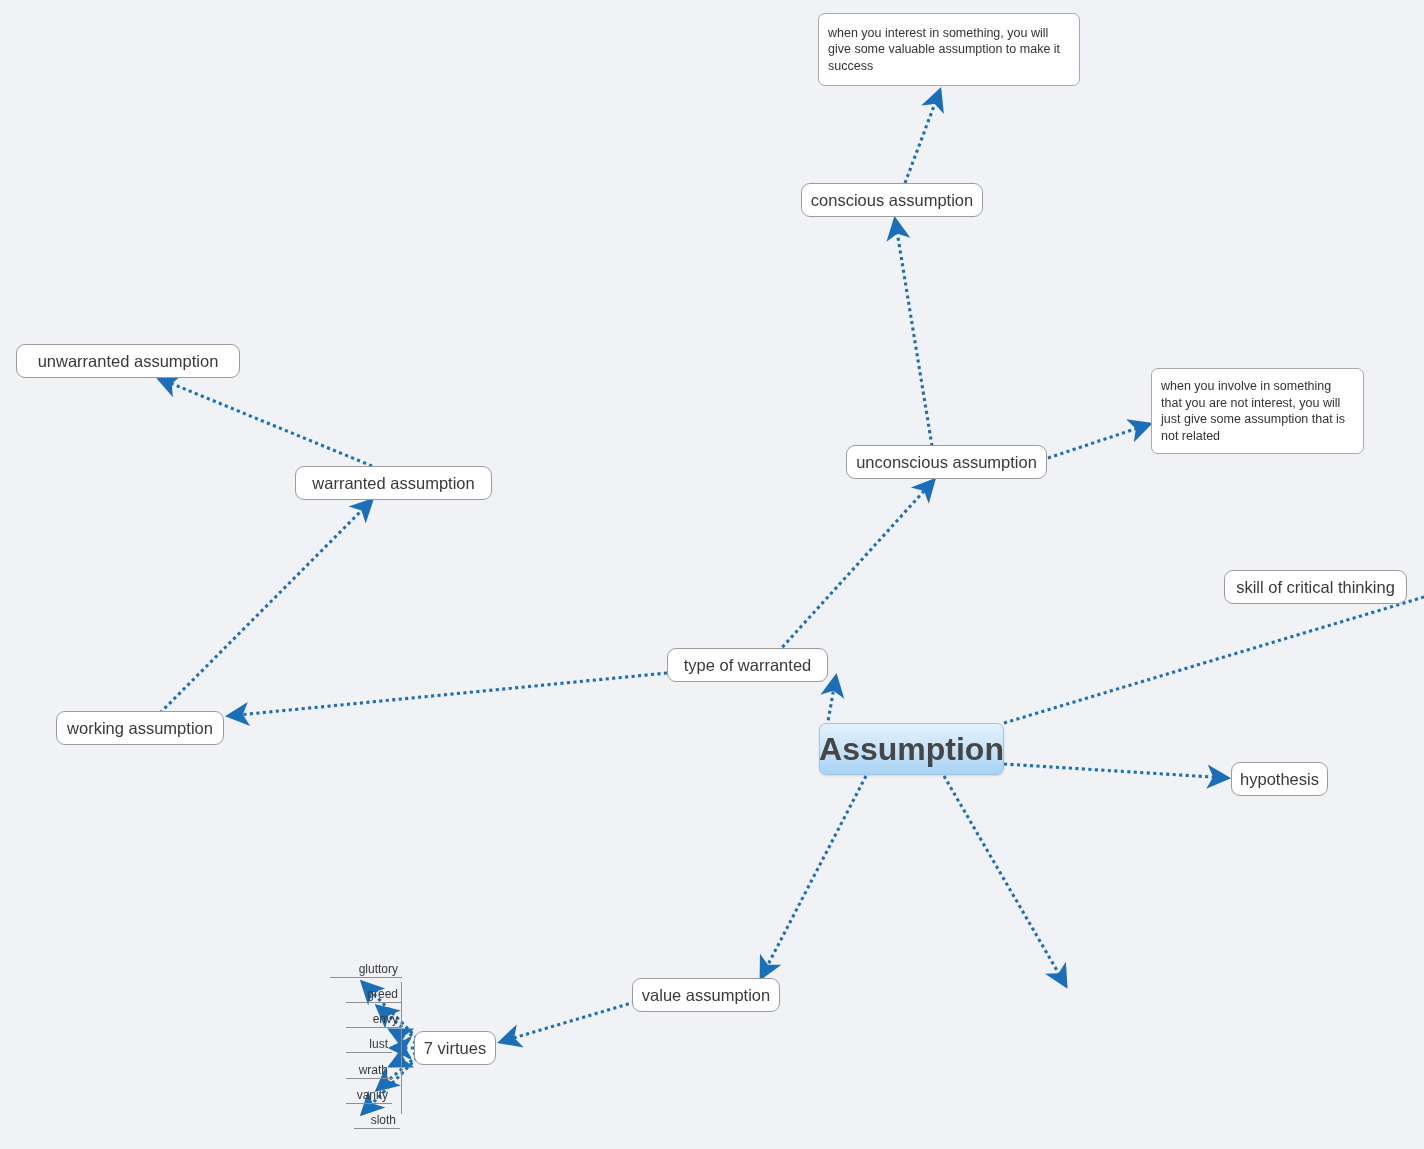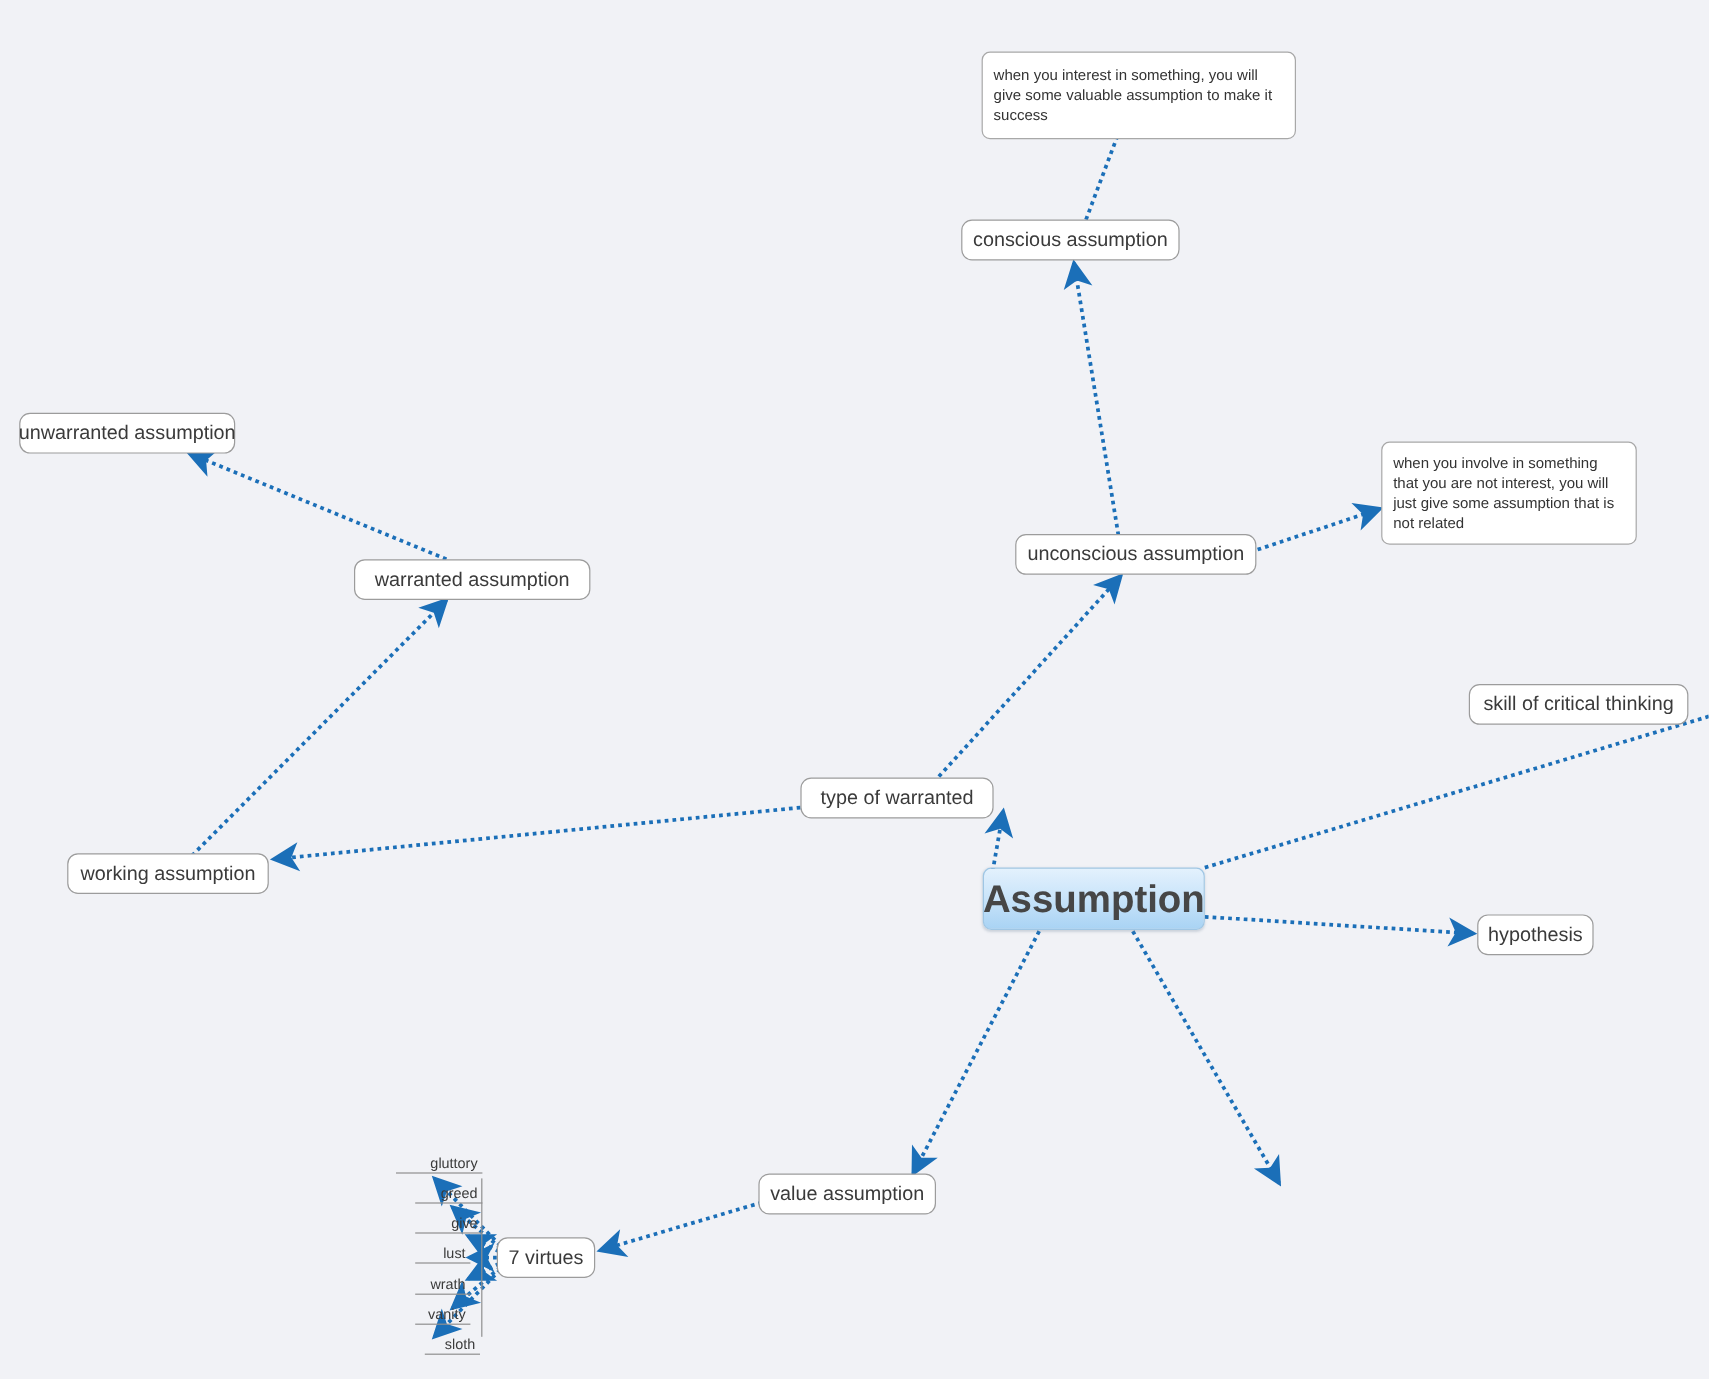--- a/index.html
+++ b/index.html
@@ -123,41 +123,41 @@
       <line x1="414" y1="1048" x2="391" y2="1048"></line>
 
       <line x1="416" y1="1053" x2="390" y2="1066"></line>
 
       <line x1="417" y1="1056" x2="377" y2="1090"></line>
 
       <line x1="417" y1="1058" x2="362" y2="1114"></line>
     </g>
   </svg>
 
-  <div class="node note" style="left:818px; top:13px; width:262px; height:73px;margin-top:30px;">
+  <div class="node note" style="left:818px; top:13px; width:262px; height:73px;">
     <span>when you interest in something, you will give some valuable assumption to make it success</span>
   </div>
 
   <div class="node note" style="left:1151px; top:368px; width:213px; height:86px;">
     <span>when you involve in something that  you are not interest, you will just give some assumption that is not related</span>
   </div>
 
   <div class="node" style="left:801px; top:183px; width:182px; height:34px;">
     <span>conscious assumption</span>
   </div>
 
   <div class="node" style="left:846px; top:445px; width:201px; height:34px;">
     <span>unconscious assumption</span>
   </div>
 
   <div class="node" style="left:667px; top:648px; width:161px; height:34px;">
     <span>type of warranted</span>
   </div>
 
-  <div class="node" style="left:16px; top:344px; width:180px; height:34px;">
+  <div class="node" style="left:16px; top:344px; width:224px; height:34px;">
     <span>unwarranted assumption</span>
   </div>
 
   <div class="node" style="left:295px; top:466px; width:197px; height:34px;">
     <span>warranted assumption</span>
   </div>
 
   <div class="node" style="left:56px; top:711px; width:168px; height:34px;">
     <span>working assumption</span>
   </div>
@@ -185,21 +185,21 @@
 
   <div class="bracket" style="left:330px; top:982px; width:72px; height:132px;"></div>
 
   <div class="leaf" style="left:330px; top:962px; width:72px;">
     <span>gluttory</span>
   </div>
   <div class="leaf" style="left:346px; top:987px; width:56px;">
     <span>greed</span>
   </div>
   <div class="leaf" style="left:346px; top:1012px; width:56px;">
-    <span>give</span>
+    <span>envy</span>
   </div>
   <div class="leaf" style="left:346px; top:1037px; width:46px;">
     <span>lust</span>
   </div>
   <div class="leaf" style="left:346px; top:1063px; width:46px;">
     <span>wrath</span>
   </div>
   <div class="leaf" style="left:346px; top:1088px; width:46px;">
     <span>vanity</span>
   </div>

